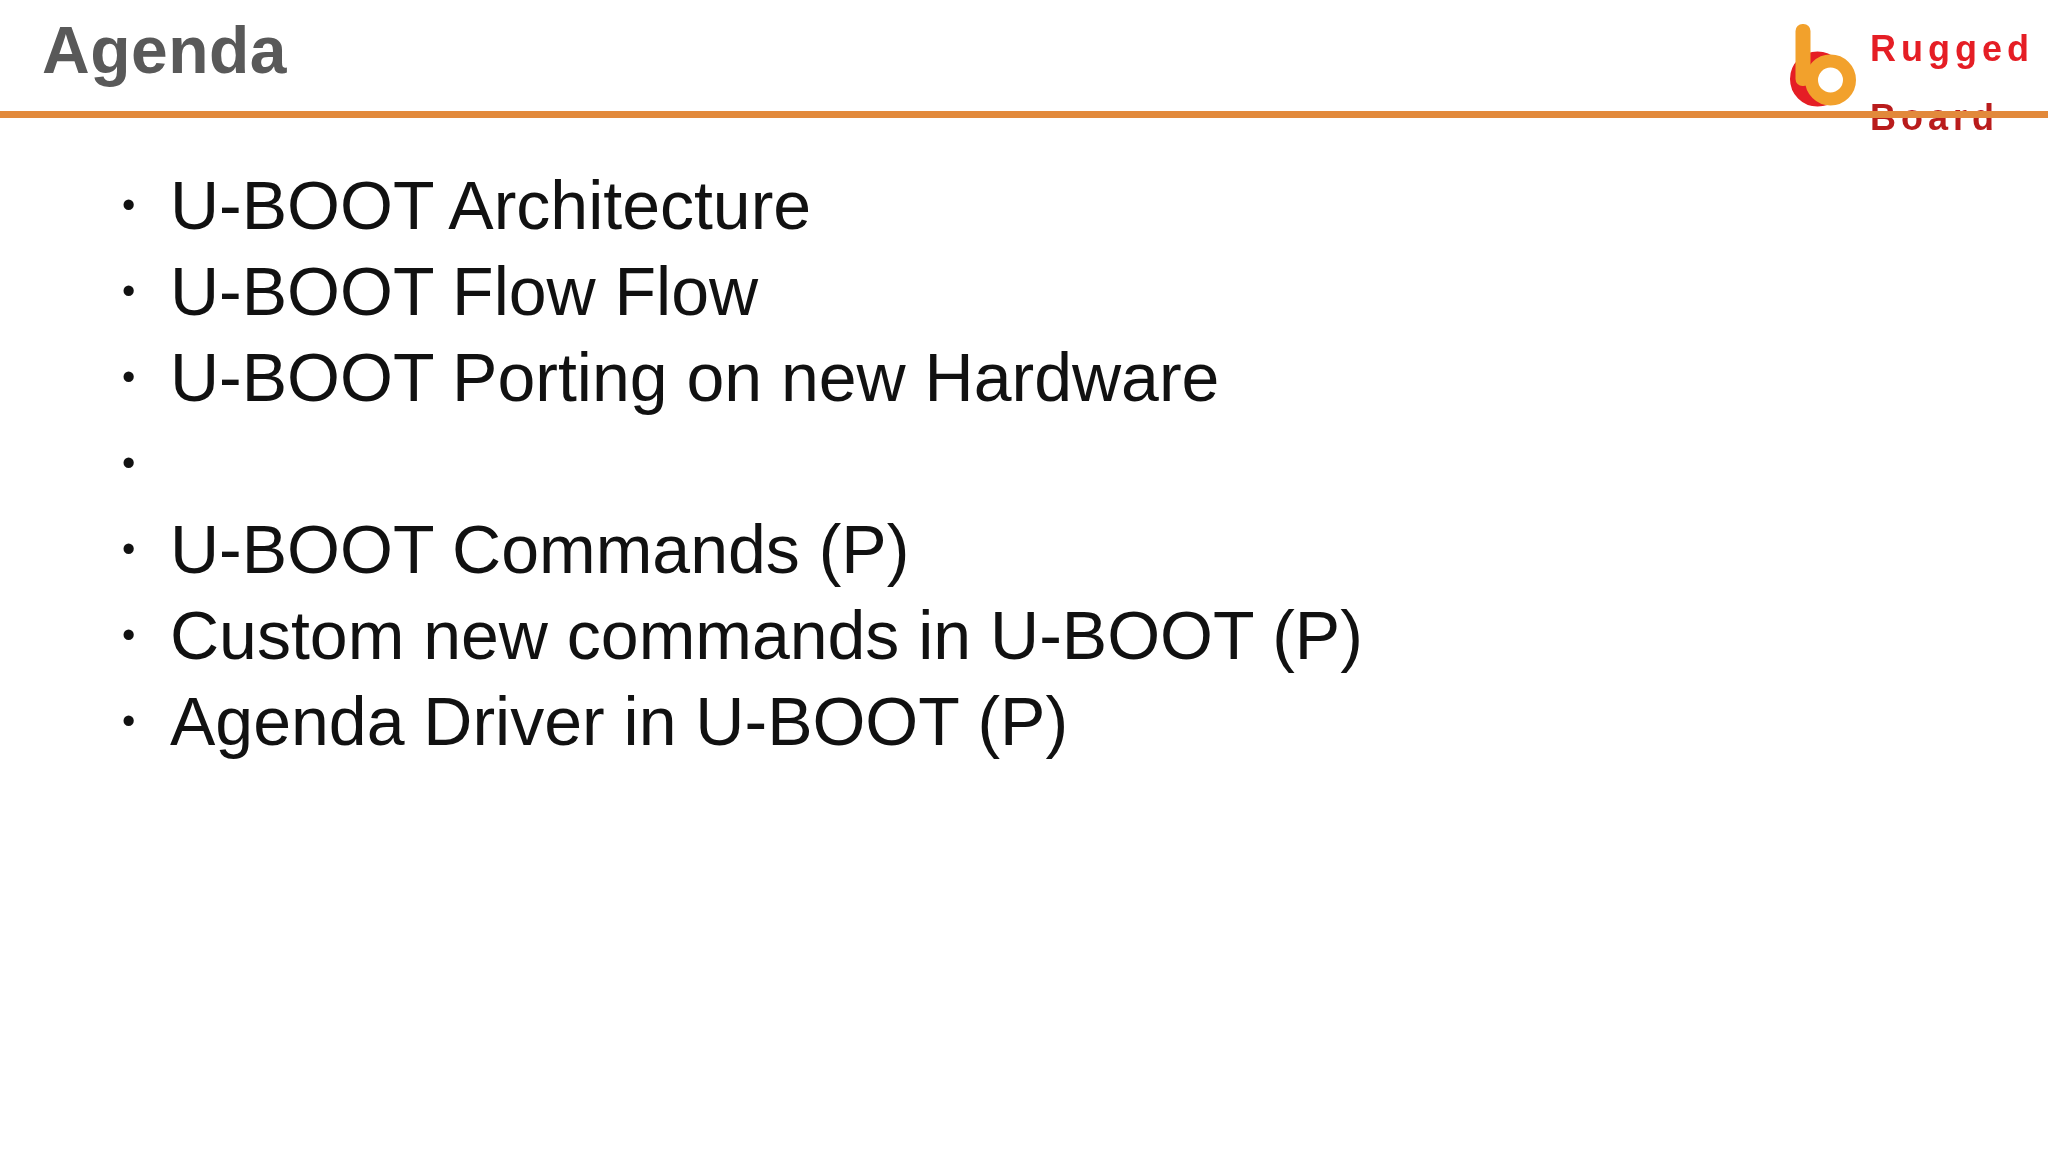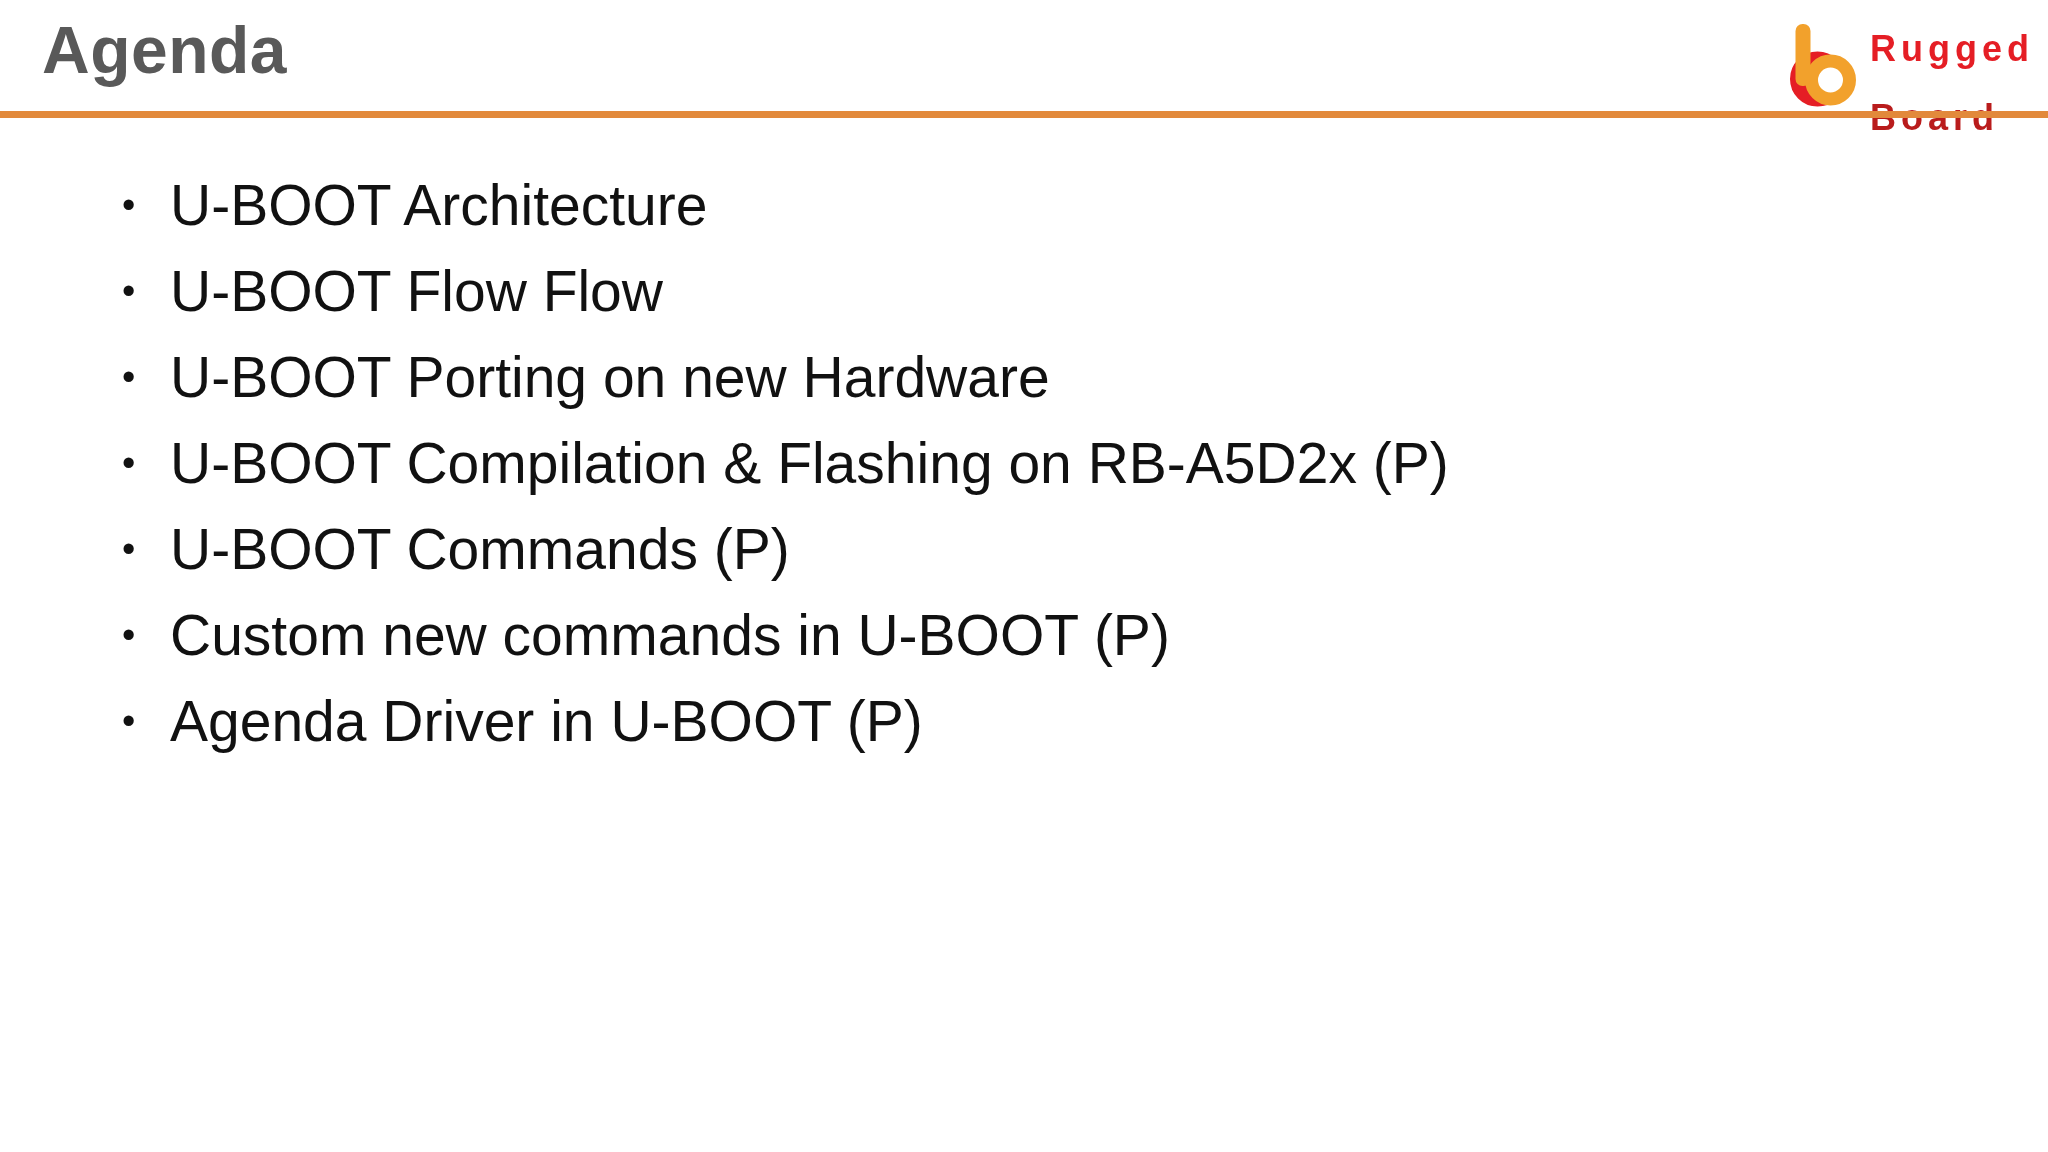--- a/index.html
+++ b/index.html
@@ -82,21 +82,21 @@
     height: 86px;
     color: #111111;
   }
   .bullet {
     flex: none;
     width: 48px;
     font-size: 38px;
     color: #111111;
   }
   .item-text {
-    font-size: 57px;
+    font-size: 68px;
     white-space: nowrap;
     color: #111111;
   }
 </style>
 </head>
 <body>
 
 <div class="slide">
 
   <div class="header">
@@ -127,21 +127,20 @@
     <li>
       <span class="bullet">•</span>
       <span class="item-text">U-BOOT Flow Flow</span>
     </li>
     <li>
       <span class="bullet">•</span>
       <span class="item-text">U-BOOT Porting on new Hardware</span>
     </li>
     <li>
       <span class="bullet">•</span>
-      <span class="item-text">U-BOOT Compilation &amp; Flashing on RB-A5D2x (P)</span>
     </li>
     <li>
       <span class="bullet">•</span>
       <span class="item-text">U-BOOT Commands (P)</span>
     </li>
     <li>
       <span class="bullet">•</span>
       <span class="item-text">Custom new commands in U-BOOT (P)</span>
     </li>
     <li>

